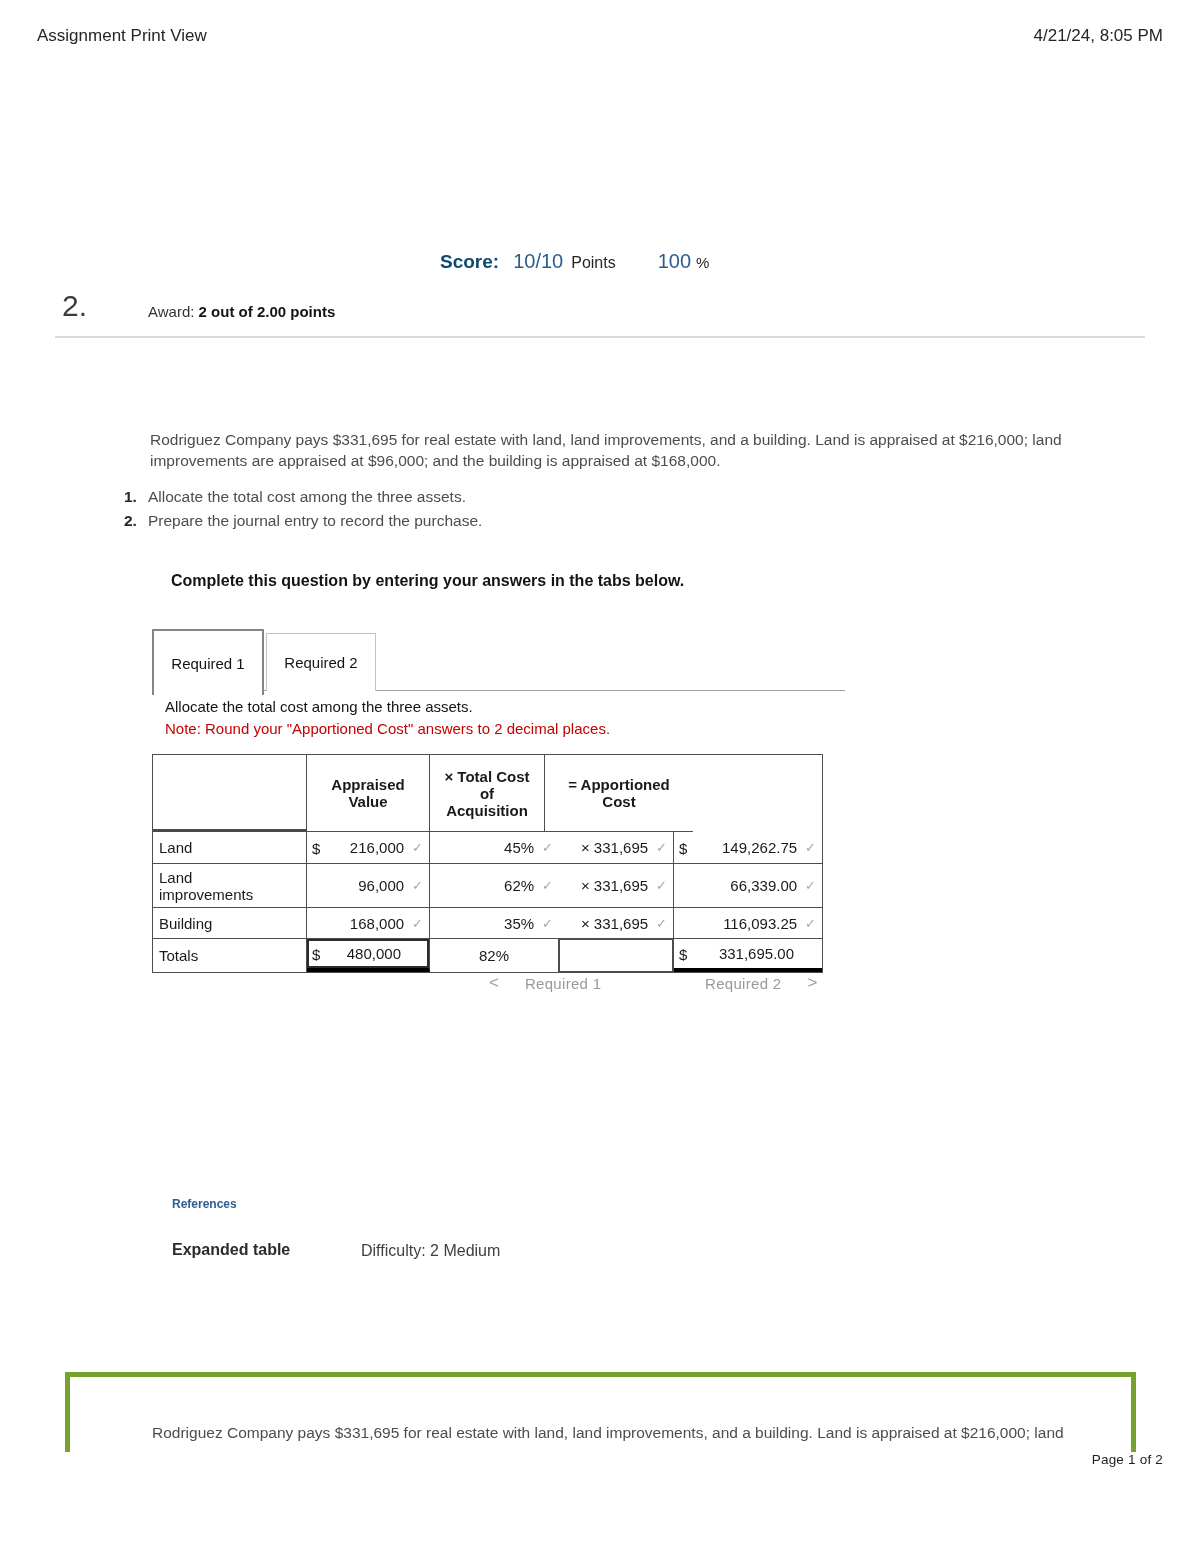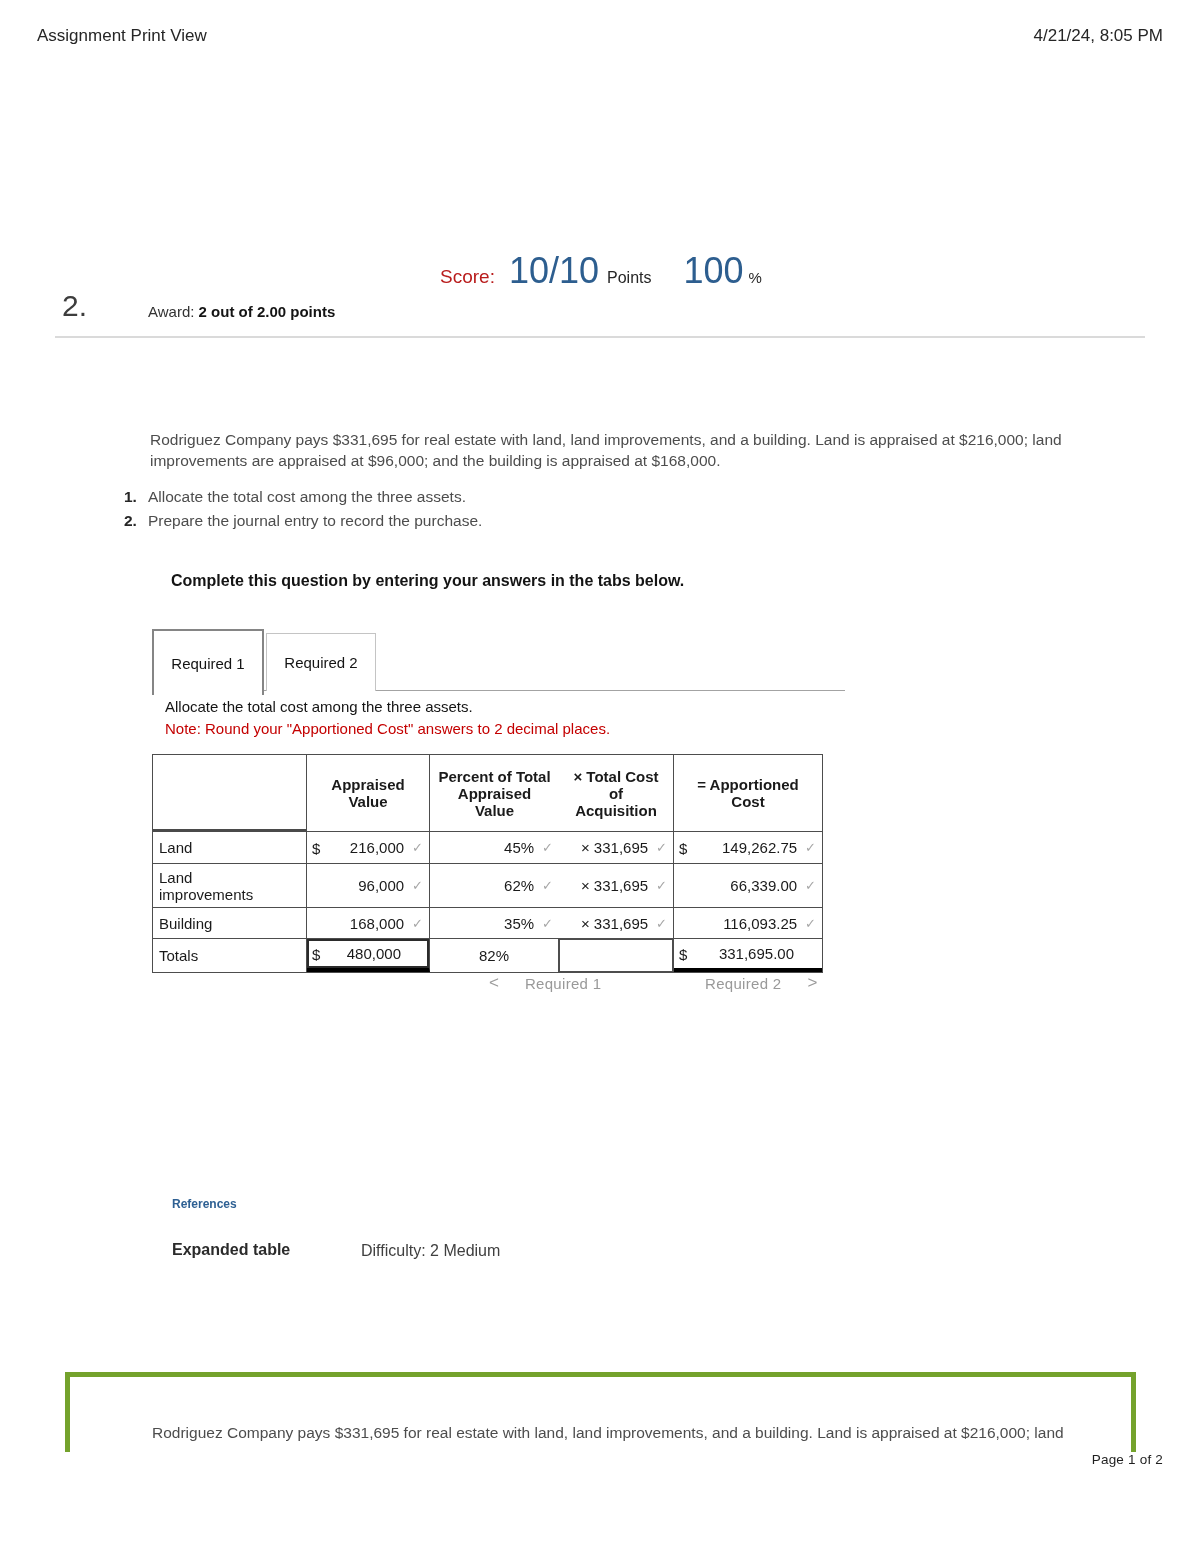--- a/index.html
+++ b/index.html
@@ -9,24 +9,24 @@
   
   .hdr { position:absolute; top:26px; font-size:17px; color:#262626; }
   .hdr-left { left:37px; }
   .hdr-right { right:37px; }
   .ftr { position:absolute; top:1452px; font-size:13.5px; color:#1f1f1f; letter-spacing:.2px; }
   .ftr-url { left:37px; }
   .ftr-page { right:37px; }
 
   
   .score-row { position:absolute; left:440px; top:250px; display:flex; align-items:baseline; }
-  .score-label { font-size:19px; font-weight:normal; color:#b91c1c; }
-  .score-big { font-size:36px; color:#2d5e8f; margin-left:14px;text-align:right; }
+  .score-label { font-size:19px; font-weight:bold; color:#0c4a6e; }
+  .score-big { font-size:20px; color:#2d5e8f; margin-left:14px;text-align:right; }
   .score-small { font-size:16px; color:#262626; margin-left:8px; }
-  .score-big.pct { margin-left:32px; }
+  .score-big.pct { margin-left:42px; }
   .score-small.pct { margin-left:5px; font-size:15px; }
 
   
   .qnum { position:absolute; left:62px; top:289px; font-size:30px; color:#3d3d3d; }
   .award { position:absolute; left:148px; top:303px; font-size:15px; color:#333; }
   .award b { color:#141414; }
   .divider { position:absolute; left:55px; top:336px; width:1090px; height:2px; background:#dadada; }
 
   
   .problem { position:absolute; left:150px; top:429px; width:1008px; font-size:15.5px; line-height:21px; color:#4d4d4d; }
@@ -129,21 +129,20 @@
     <span>Required 2</span>
   </div>
 
   <div class="panel-instr">Allocate the total cost among the three assets.</div>
   <div class="panel-note">Note: Round your "Apportioned Cost" answers to 2 decimal places.</div>
 
   <div class="alloc-table">
     <div class="trow hrow">
       <div class="cell c0"></div>
       <div class="cell c1">Appraised Value</div>
-      <div class="cell c2">Percent of Total Appraised Value</div>
       <div class="cell c3">× Total Cost of Acquisition</div>
       <div class="cell c4">= Apportioned Cost</div>
     </div>
 
     <div class="trow r1 bline">
       <div class="cell c0">Land</div>
       <div class="cell c1 val">
         <span class="dollar">$</span>
         <span>216,000</span>
         <span class="check"></span>

